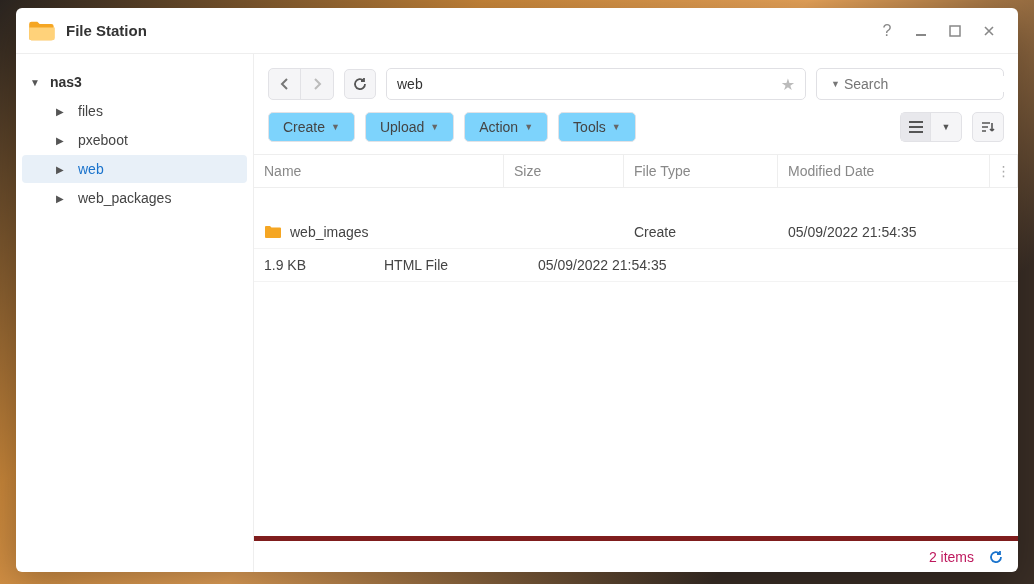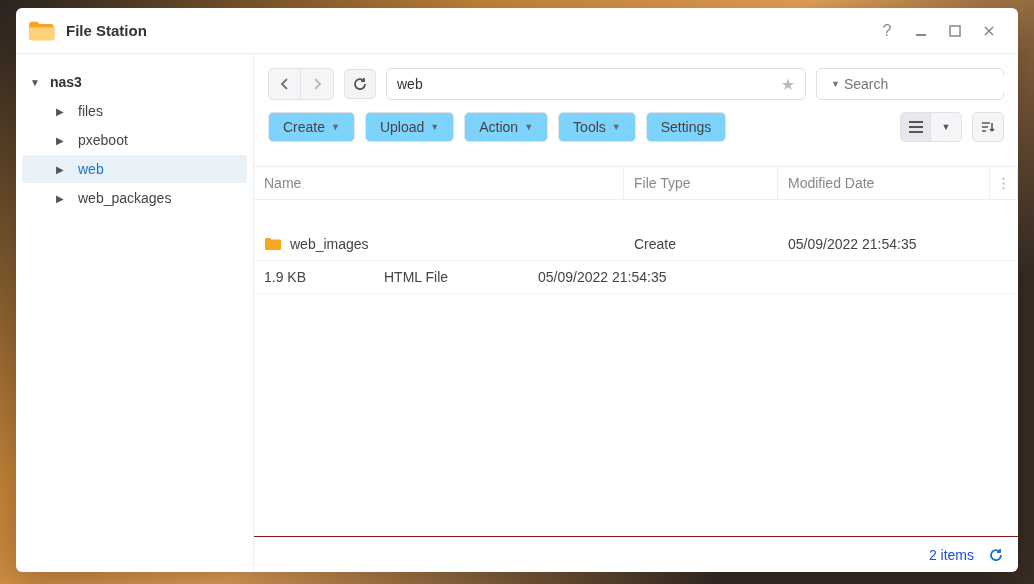--- a/index.html
+++ b/index.html
@@ -38,33 +38,33 @@
 .btn { height: 30px; padding: 0 14px; background: #7dd3fc; border: 1px solid #e2e2e6; border-radius: 5px; font-size: 14px; color: #444; display:flex;align-items:center;gap:6px;cursor:pointer; }
 .btn-caret { font-size: 9px; color:#666; }
 .spacer { flex:1; }
 .view-group { display:flex; background:#f5f5f7;border:1px solid #e2e2e6;border-radius:5px;height:30px; }
 .view-seg { width:30px;display:flex;align-items:center;justify-content:center;color:#555;cursor:pointer; }
 .view-seg.active { background:#e8e8ec; }
 .view-seg:first-child{border-right:1px solid #e2e2e6;}
 .sort-btn { width:32px;height:30px;background:#f5f5f7;border:1px solid #e2e2e6;border-radius:5px;display:flex;align-items:center;justify-content:center;color:#555;cursor:pointer; }
 
 .table { flex:1; display:flex; flex-direction:column; min-height:0; font-size:14px;}
-.thead { display:flex; border-top:1px solid #eee; border-bottom:1px solid #eee; color:#888;margin-top:12px; }
+.thead { display:flex; border-top:1px solid #eee; border-bottom:1px solid #eee; color:#888; }
 .th, .td { padding: 8px 10px; display:flex; align-items:center; }
 .col-name { flex: 1 1 240px; }
 .col-size { width: 120px; }
 .col-type { width: 154px; }
 .col-mod { width: 212px; }
 .th.more { width:28px; justify-content:center; color:#aaa; cursor:pointer;}
 .th { border-right:1px solid #eee; }
 .tbody { flex:1; overflow:auto;margin-top:28px; }
 .row { display:flex; border-bottom:1px solid #f3f3f3; color:#444; cursor:pointer;}
 .f-icon { width:18px; height:16px; margin-right:8px; flex-shrink:0; }
 
-.status { height:36px; border-top:1px solid #7f1d1d; display:flex; align-items:center; justify-content:flex-end; padding:0 14px; gap:14px; font-size:14px; color:#1d4ed8;}
+.status { height:36px; border-top:5px solid #7f1d1d; display:flex; align-items:center; justify-content:flex-end; padding:0 14px; gap:14px; font-size:14px; color:#be185d;}
 .status-refresh { color:#1a73cc; cursor:pointer; display:flex;}
 </style>
 </head>
 <body>
 
 <div class="window">
   <div class="titlebar">
     <svg class="title-icon" viewBox="0 0 24 20">
         <path fill="#f5a623" d="M1 4a2 2 0 012-2h5l2 2h10a2 2 0 012 2v10a2 2 0 01-2 2H3a2 2 0 01-2-2z"></path>
         <path fill="#ffd27a" d="M1 7h22v9a2 2 0 01-2 2H3a2 2 0 01-2-2z"></path>
@@ -157,23 +157,20 @@
             <span class="btn-caret">▼</span>
           </div>
         <div class="btn">
             <span>Action</span>
             <span class="btn-caret">▼</span>
           </div>
         <div class="btn">
             <span>Tools</span>
             <span class="btn-caret">▼</span>
           </div>
-        <div class="btn">
-            <span>Settings</span>
-          </div>
         <div class="spacer"></div>
         <div class="view-group">
           <div class="view-seg active">
               <svg width="16" height="12" viewBox="0 0 16 12">
                 <path d="M1 1h14M1 6h14M1 11h14" stroke="#555" stroke-width="2"></path>
               </svg>
             </div>
           <div class="view-seg">
               <span style="font-size:9px">▼</span>
             </div>
@@ -181,20 +178,21 @@
         <div class="sort-btn">
             <svg width="16" height="14" viewBox="0 0 16 14">
               <path d="M2 3h8M2 7h6M2 11h4M12 3v8m0 0l-2-2m2 2l2-2" stroke="#555" stroke-width="1.6" fill="none"></path>
             </svg>
           </div>
       </div>
 
       <div class="table">
         <div class="thead">
           <div class="th col-name">Name</div>
+          <div class="th col-size">Size</div>
           <div class="th col-type">File Type</div>
           <div class="th col-mod">Modified Date</div>
           <div class="th more">⋮</div>
         </div>
         <div class="tbody">
           <div class="row">
             <div class="td col-name">
               <svg class="f-icon" viewBox="0 0 18 16">
                   <path fill="#f5a623" d="M1 3a1 1 0 011-1h4l1.5 1.5H16a1 1 0 011 1V13a1 1 0 01-1 1H2a1 1 0 01-1-1z"></path>
                 </svg>

